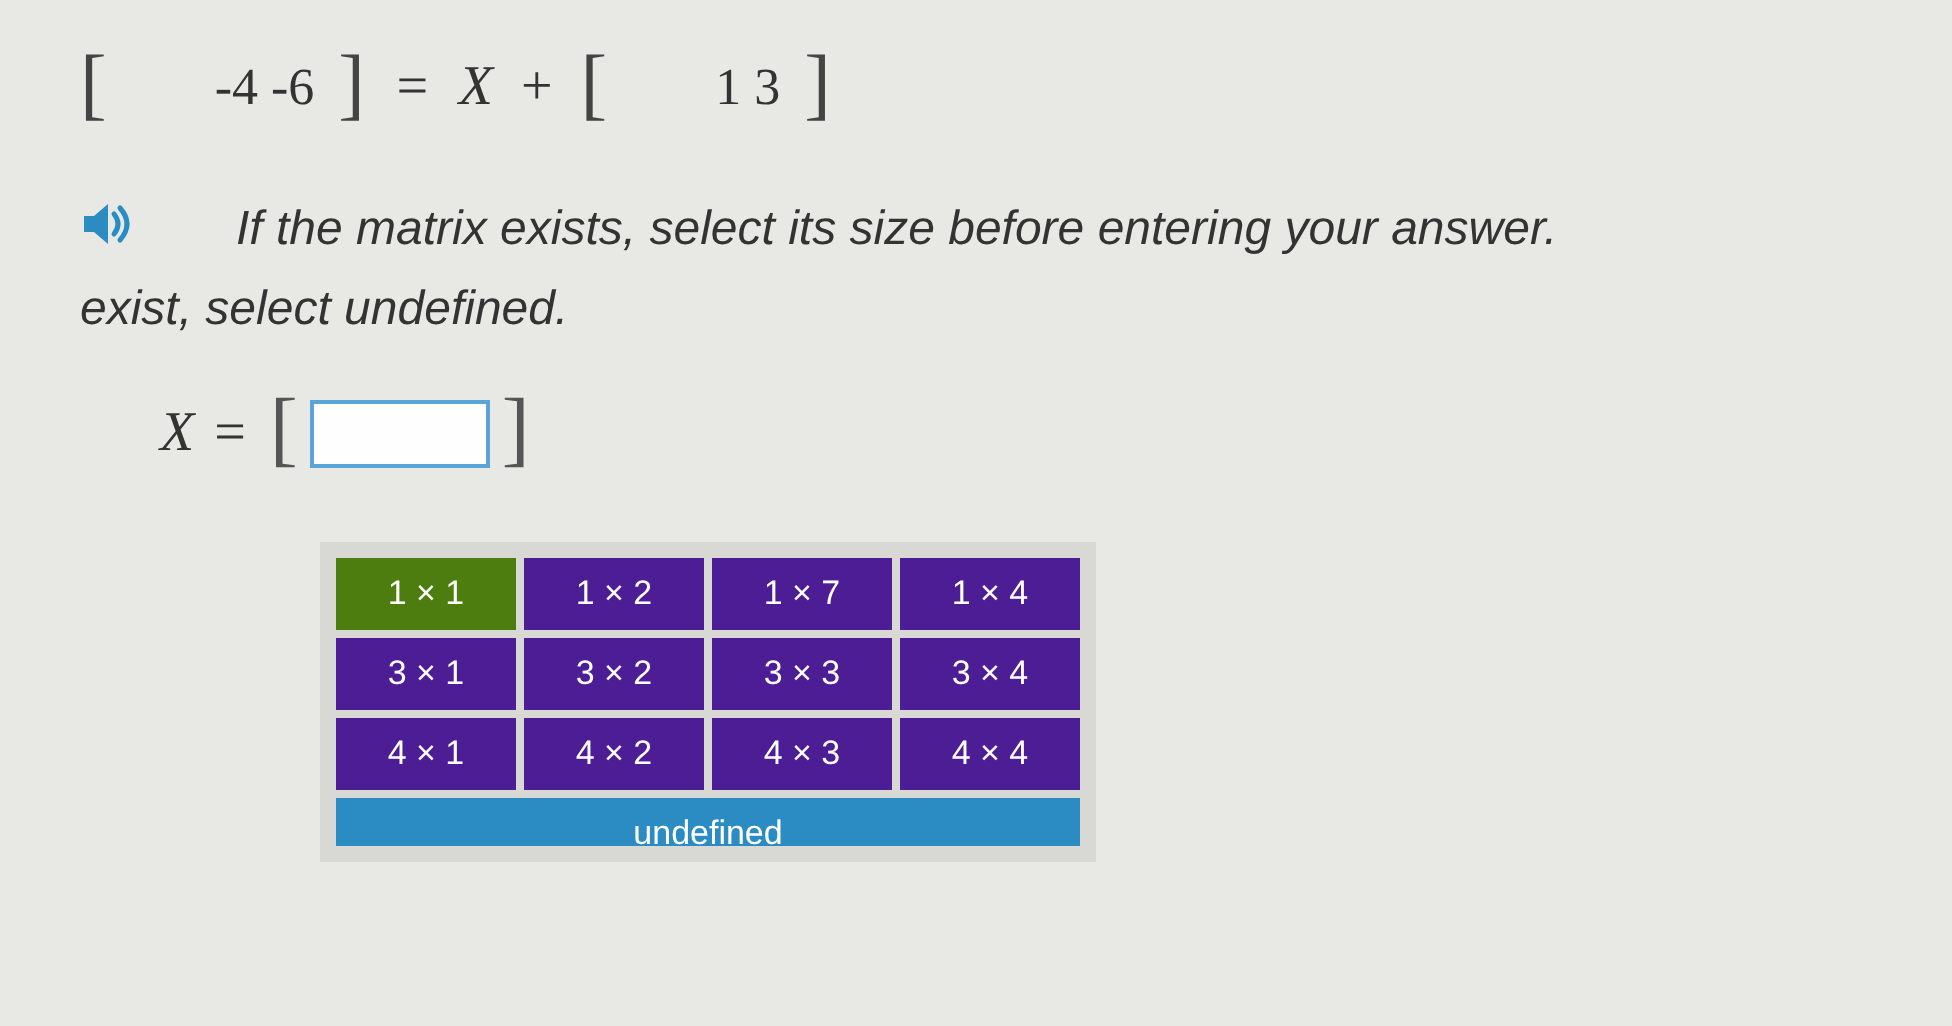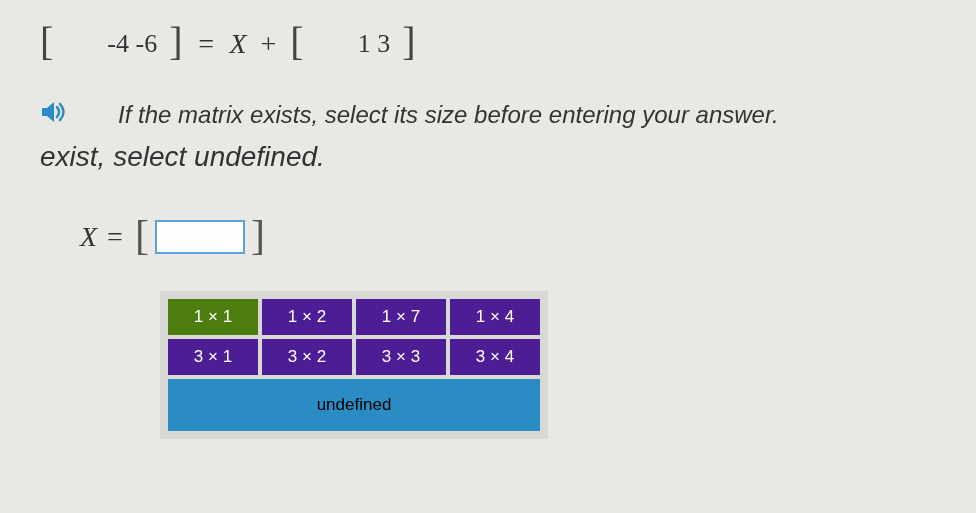--- a/index.html
+++ b/index.html
@@ -58,24 +58,24 @@
       margin-top: 2px;
     }
     .instruction-text {
       font-size: 24px;
       font-style: italic;
       color: #333;
       line-height: 1.5;
       margin-left: 38px;
     }
     .instruction-text-2 {
-      font-size: 28px;
+      font-size: 24px;
       font-style: italic;
       color: #333;
-      margin-bottom: 40px;
+      margin-bottom: 24px;
     }
     .answer-row {
       font-size: 28px;
       font-family: Georgia, serif;
       font-style: italic;
       display: flex;
       align-items: center;
       margin-bottom: 30px;
       margin-left: 40px;
     }
@@ -125,23 +125,23 @@
       cursor: pointer;
       text-align: center;
       line-height: 36px;
     }
     .size-btn.selected {
       background: #4d7c0f;
     }
     .undefined-btn {
       display: block;
       width: 372px;
-      height: 52px;
+      height: 24px;
       background: #2b8cc4;
-      color: #000000;
+      color: #ffffff;
       border: none;
       font-size: 17px;
       font-family: Verdana, sans-serif;
       cursor: pointer;
       text-align: center;
       line-height: 36px;
     }
     .undefined-row td {
       text-align: center;
     }
@@ -204,19 +204,33 @@
         <td>
           <button class="size-btn">3 × 2</button>
         </td>
         <td>
           <button class="size-btn">3 × 3</button>
         </td>
         <td>
           <button class="size-btn">3 × 4</button>
         </td>
       </tr>
+      <tr>
+        <td>
+          <button class="size-btn">4 × 1</button>
+        </td>
+        <td>
+          <button class="size-btn">4 × 2</button>
+        </td>
+        <td>
+          <button class="size-btn">4 × 3</button>
+        </td>
+        <td>
+          <button class="size-btn">4 × 4</button>
+        </td>
+      </tr>
       <tr class="undefined-row">
         <td colspan="4">
           <button class="undefined-btn">undefined</button>
         </td>
       </tr>
     </tbody>
 </table>
 
 </body></html>

